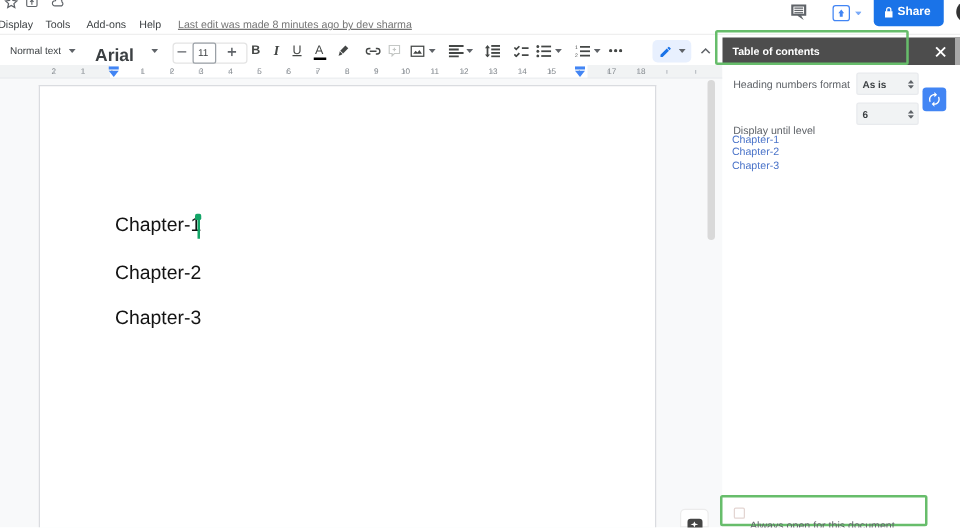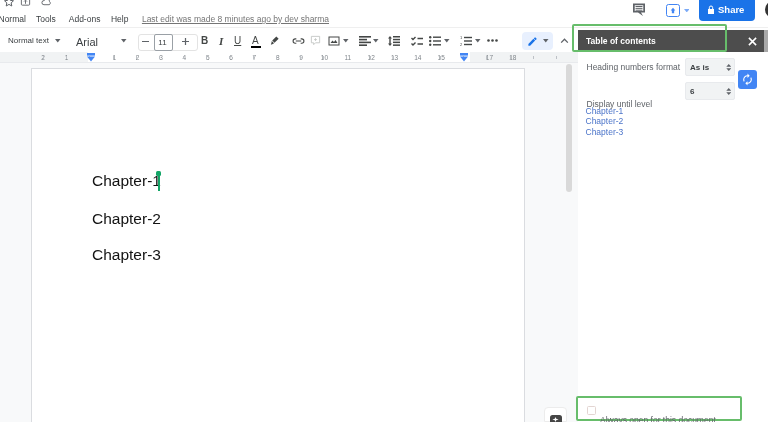--- a/index.html
+++ b/index.html
@@ -22,21 +22,21 @@
   <path d="M12 17v-7M9 12l3-3 3 3"></path>
  </svg>
 </div>
 <div class="abs" style="left:41px;top:-4px;">
  <svg width="11" height="11" viewBox="0 0 24 24" fill="none" stroke="#5f6368" stroke-width="2">
   <path d="M6.5 19a4.5 4.5 0 1 1 .6-8.96A6 6 0 0 1 18.7 12.3 3.9 3.9 0 0 1 18 19z"></path>
  </svg>
 </div>
 
 <div class="abs" style="left:-1.5px;top:14px;font-size:8.5px;color:#3c4043;">
-  <span style="margin-right:10px;">Normal</span><span style="margin-right:13px;">Tools</span><span style="margin-right:10.5px;">Add-ons</span><span style="margin-right:13.5px;">Help</span><span style="color:#757575;text-decoration:underline;">Last edit was made 8 minutes ago by dev sharma</span>
+  <span style="margin-right:10px;">Display</span><span style="margin-right:13px;">Tools</span><span style="margin-right:10.5px;">Add-ons</span><span style="margin-right:13.5px;">Help</span><span style="color:#757575;text-decoration:underline;">Last edit was made 8 minutes ago by dev sharma</span>
 </div>
 <div class="abs" style="left:0;top:27px;width:768px;height:1px;background:#efefef;"></div>
 
 <div class="abs" style="left:631.5px;top:3px;">
  <svg width="14" height="13" viewBox="0 0 28 26">
   <path d="M2 1h24v18h-8l4 7-10-7H2z" fill="#5f6368"></path>
   <rect x="5.5" y="4.5" width="17" height="11.5" fill="#fff"></rect>
   <rect x="7" y="6" width="14" height="2" fill="#5f6368"></rect>
   <rect x="7" y="9.7" width="14" height="2" fill="#5f6368"></rect>
   <rect x="7" y="13.4" width="14" height="2" fill="#5f6368"></rect>
@@ -64,21 +64,21 @@
 <div class="abs" style="left:718px;top:4px;font-size:9.5px;font-weight:bold;color:#fff;">Share</div>
 
 <div class="abs" style="left:764.5px;top:1px;width:17px;height:17px;border-radius:50%;background:#333;"></div>
 
 <div class="abs" style="left:8px;top:36px;font-size:8px;color:#3c4043;">Normal text</div>
 <div class="abs" style="left:55px;top:39px;">
     <svg width="5.5" height="3.5" viewBox="0 0 10 6" fill="#5f6368">
       <path d="M0 0h10L5 6z"></path>
     </svg>
   </div>
-<div class="abs" style="left:76px;top:36px;font-size:11px;color:#3c4043;">Arial</div>
+<div class="abs" style="left:76px;top:36px;font-size:14px;color:#3c4043;font-weight:bold;">Arial</div>
 <div class="abs" style="left:121px;top:39px;">
     <svg width="5.5" height="3.5" viewBox="0 0 10 6" fill="#5f6368">
       <path d="M0 0h10L5 6z"></path>
     </svg>
   </div>
 
 <div class="abs" style="left:138px;top:34px;width:58px;height:15px;border:1px solid #e3e3e3;border-radius:3px;"></div>
 <div class="abs" style="left:142px;top:40.5px;width:7px;height:1.6px;background:#5f6368;"></div>
 <div class="abs" style="left:154px;top:34px;width:17px;height:15px;border:1px solid #9aa0a6;border-radius:2px;background:#fff;"></div>
 <div class="abs" style="left:155px;top:37.5px;width:15px;text-align:center;font-size:8px;color:#3c4043;">11</div>

